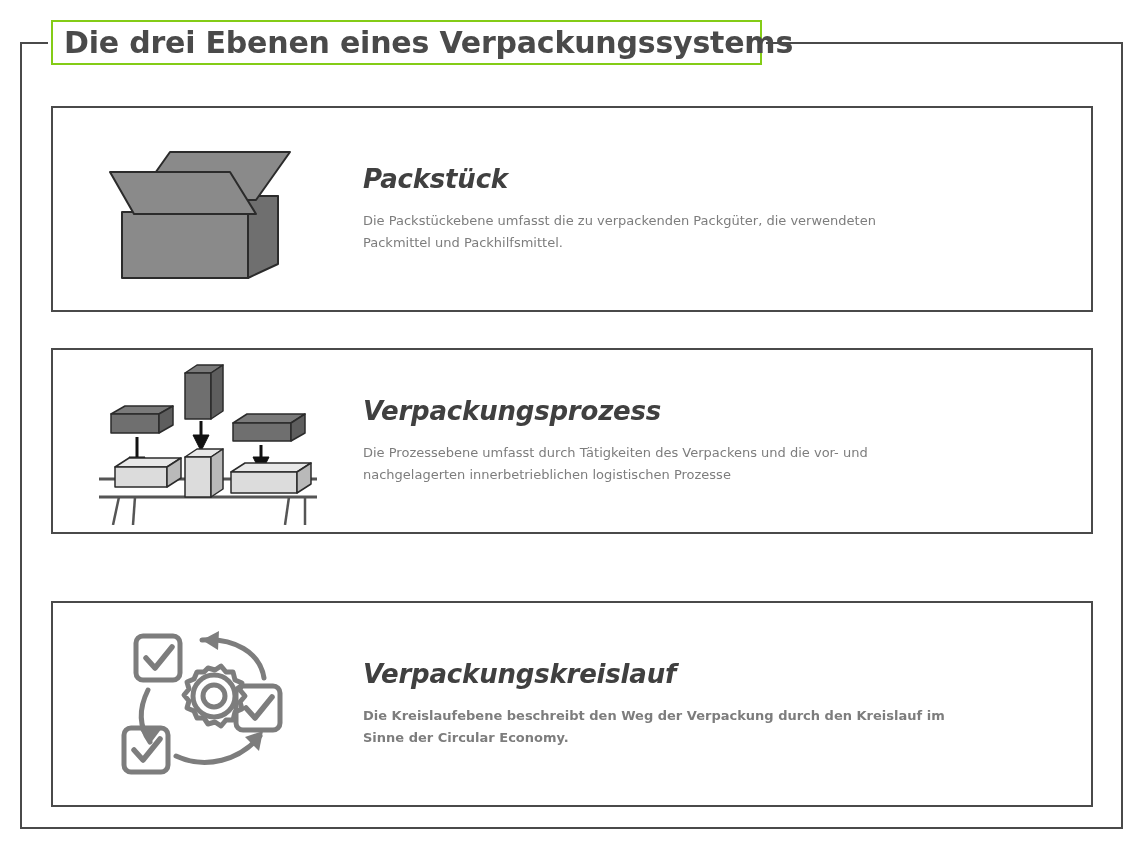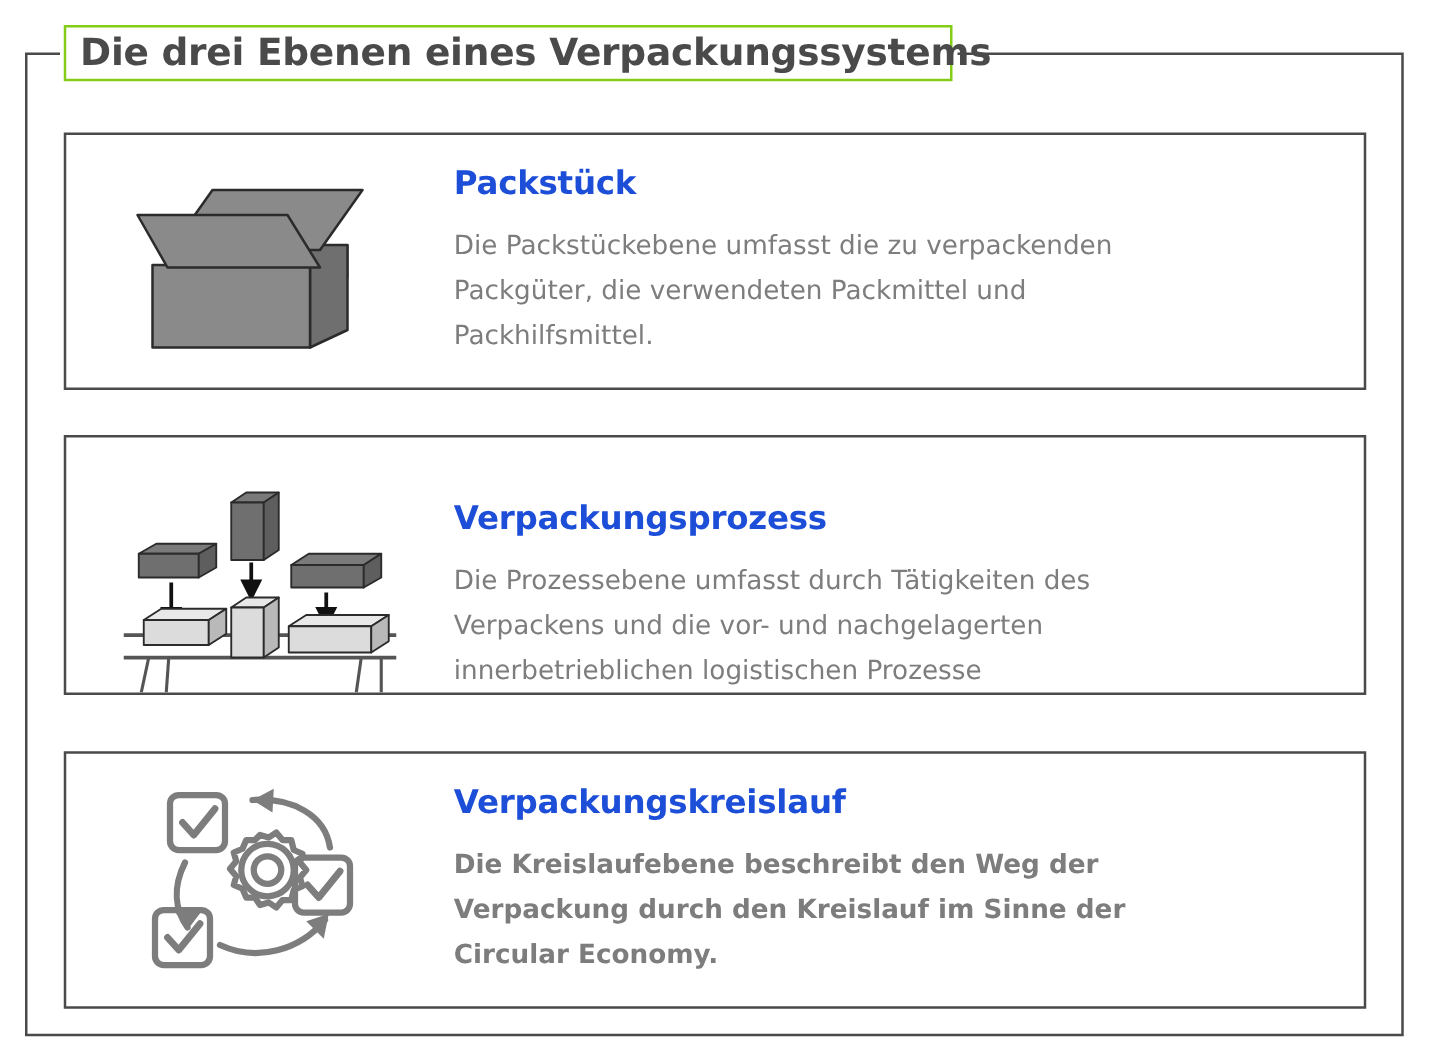--- a/index.html
+++ b/index.html
@@ -68,43 +68,44 @@
     position: absolute;
     left: 51px;
     width: 1042px;
     box-sizing: border-box;
     border: 2px solid #4a4a4a;
     background: #ffffff;
     display: flex;
     align-items: center;
   }
   .card-1 { top: 106px; height: 206px; }
-  .card-2 { top: 348px; height: 208px; align-items: flex-end; }
+  .card-2 { top: 348px; height: 186px; }
   .card-3 { top: 601px; height: 206px; }
 
   .card-icon {
     width: 310px;
     flex: 0 0 310px;
     display: flex;
     align-items: center;
     justify-content: center;
   }
   .card-body {
     flex: 1 1 auto;
     padding-right: 30px;
   }
   .card-heading {
     font-size: 26px;
     font-weight: bold;
-    color: #1d4ed8;
+    color: #404040;
     margin: 0 0 16px 0;
     letter-spacing: -0.2px;
+    font-style: italic;
   }
   .card-desc {
-    font-size: 21px;
+    font-size: 13px;
     line-height: 1.72;
     color: #7d7d7d;
     margin: 0;
     max-width: 560px;
   }
   .card-3 .card-desc { max-width: 600px; font-weight: bold; }
 </style>
 </head>
 <body>
 

